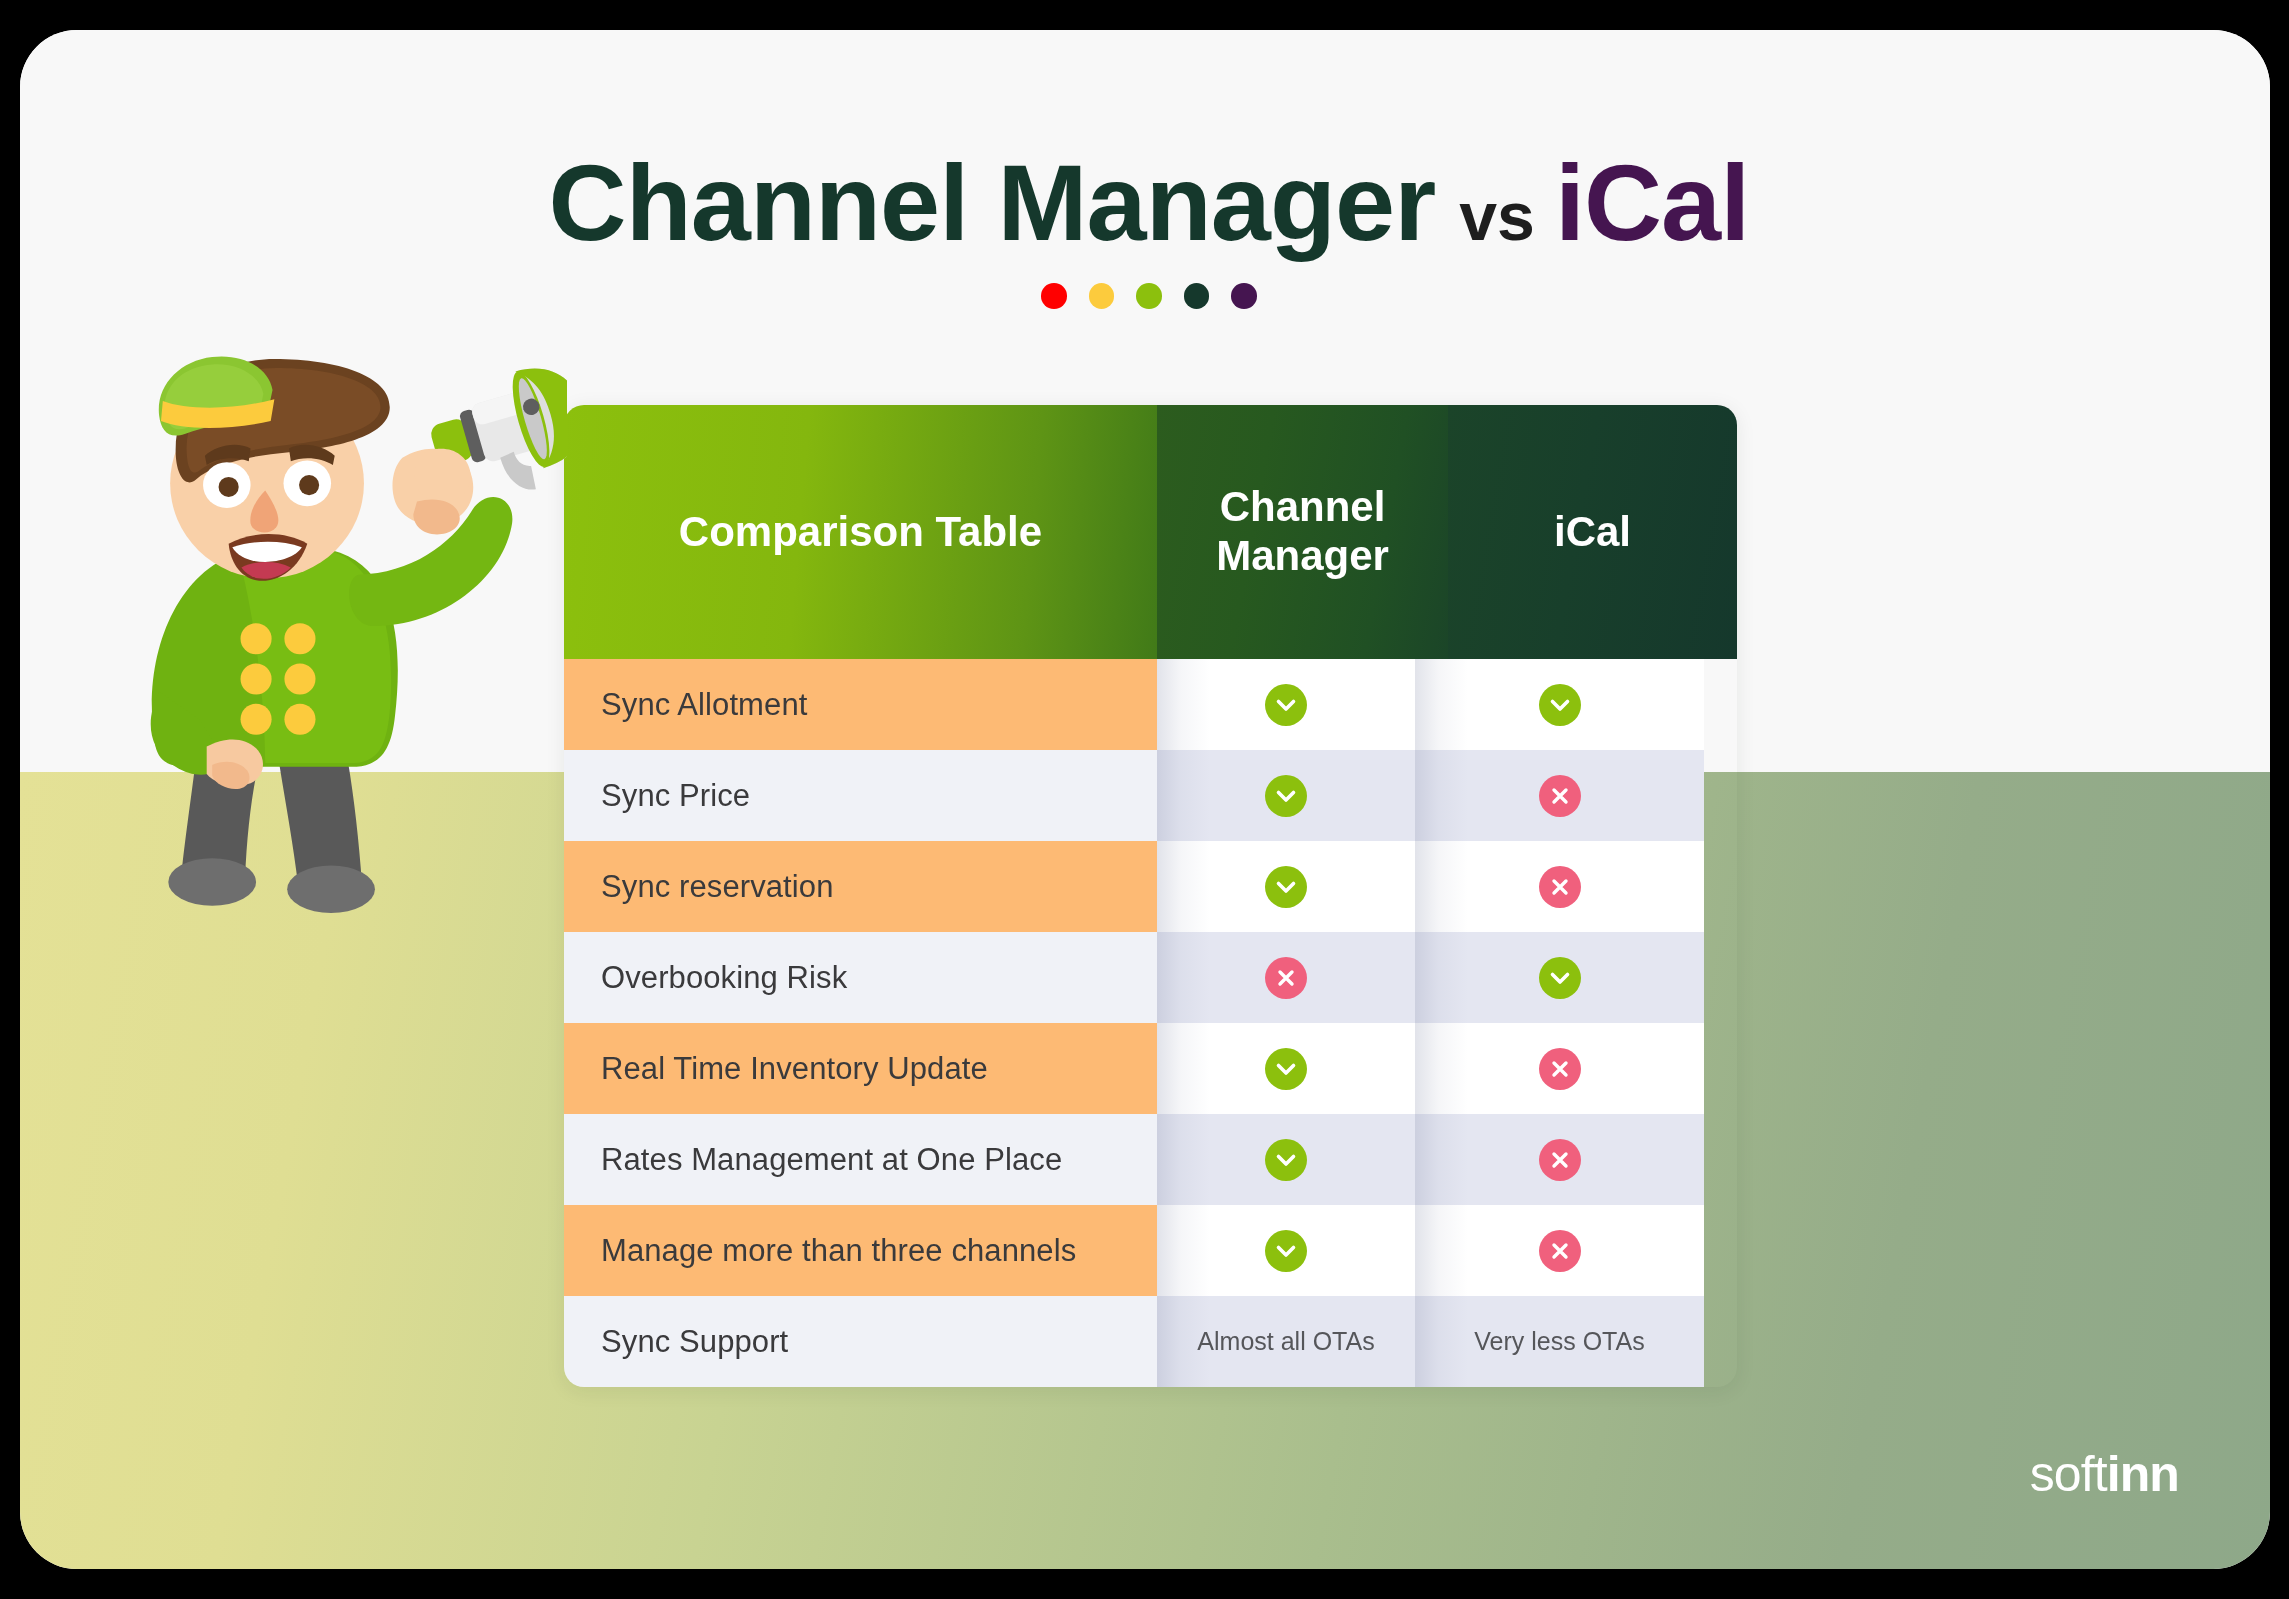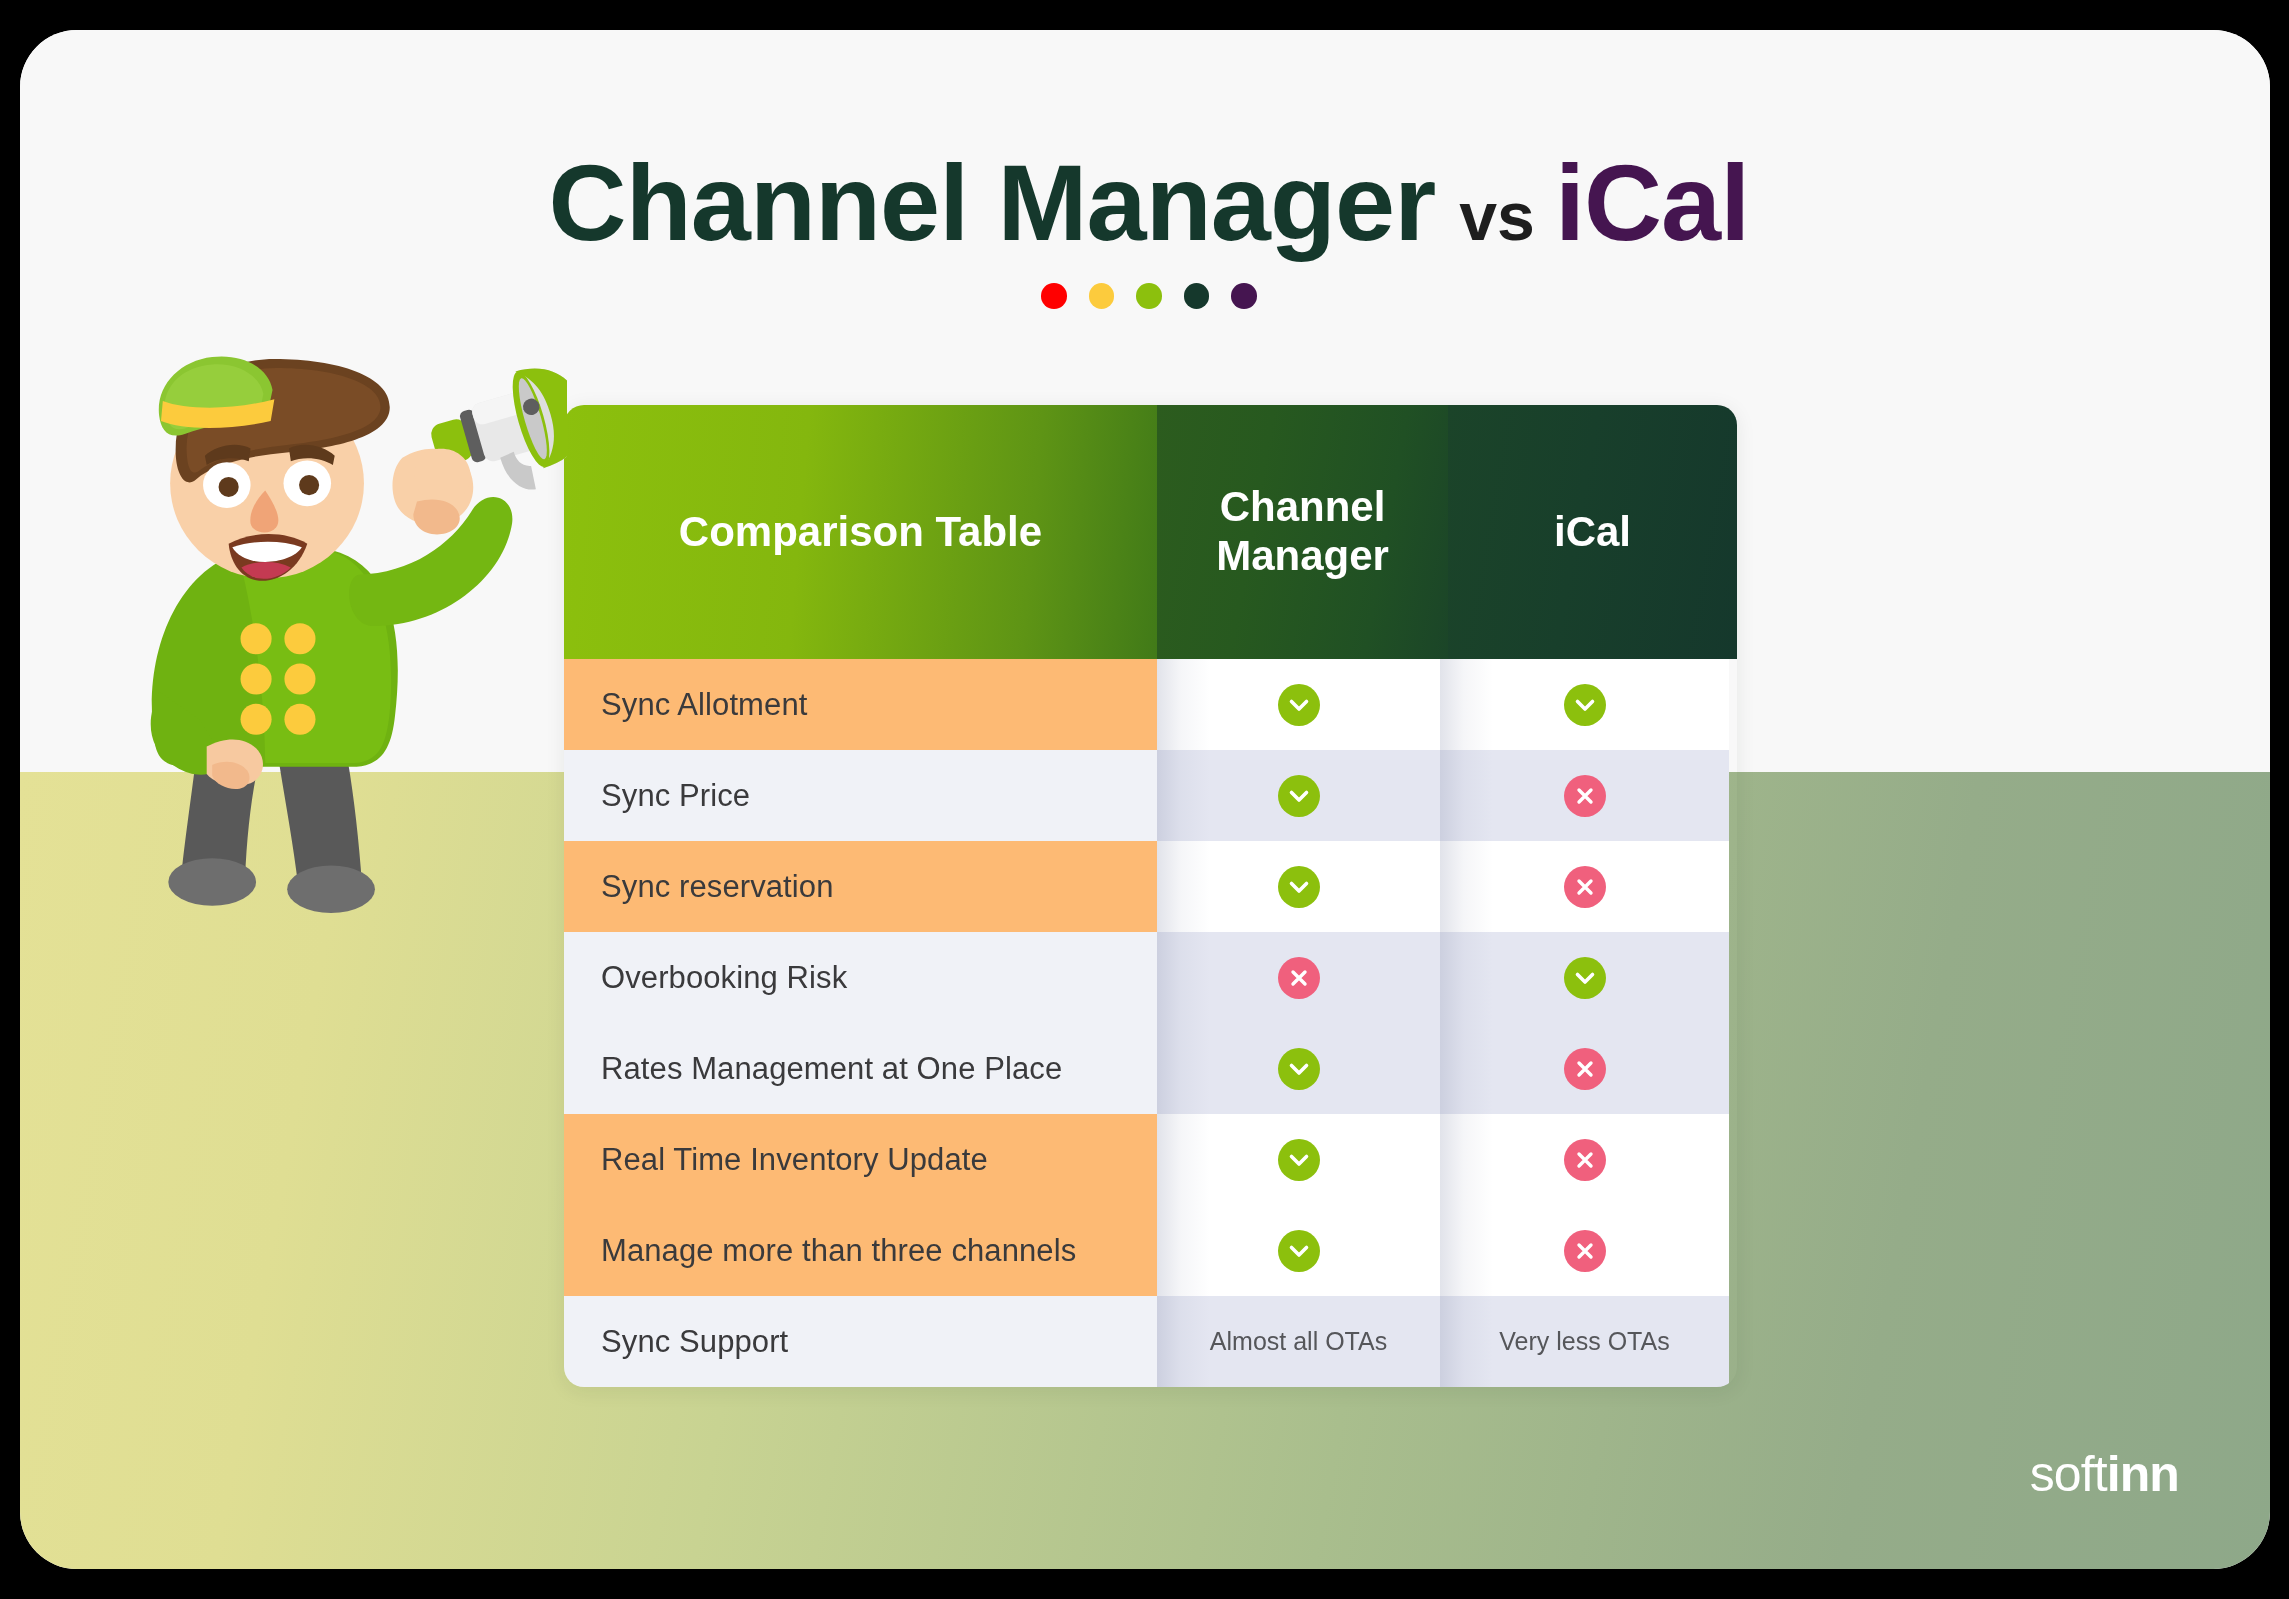--- a/index.html
+++ b/index.html
@@ -113,21 +113,21 @@
     display:flex; align-items:center;
     padding-left: 37px;
     font-size: 31px;
     color: #3A3A3C;
     letter-spacing: 0.1px;
   }
   .trow .c-cm, .trow .c-ical {
     display:flex; align-items:center; justify-content:center;
     position: relative;
   }
-  .trow .c-cm   { width: 283px; }
+  .trow .c-cm   { width: 258px; }
   .trow .c-ical { width: 289px; }
 
   
   .trow.odd  .c-label { background: #fdba74; }
   .trow.even .c-label { background: #F0F2F7; }
   
   .trow.odd  .c-cm,   .trow.odd  .c-ical  { background: #FFFFFF; }
   .trow.even .c-cm,   .trow.even .c-ical  { background: #E4E6F1; }
 
   
@@ -336,55 +336,55 @@
             </span>
           </div>
           <div class="c-ical">
             <span class="icon-badge yes">
               <svg viewBox="0 0 24 24">
                 <path d="M4.5 8.5 L12 16 L19.5 8.5" fill="none" stroke="#ffffff" stroke-width="3.6" stroke-linecap="round" stroke-linejoin="round"></path>
               </svg>
             </span>
           </div>
         </div>
+        <div class="trow odd">
+          <div class="c-label">Real Time Inventory Update</div>
+          <div class="c-cm">
+            <span class="icon-badge yes">
+              <svg viewBox="0 0 24 24">
+                <path d="M4.5 8.5 L12 16 L19.5 8.5" fill="none" stroke="#ffffff" stroke-width="3.6" stroke-linecap="round" stroke-linejoin="round"></path>
+              </svg>
+            </span>
+          </div>
+          <div class="c-ical">
+            <span class="icon-badge no">
+              <svg viewBox="0 0 24 24">
+                <path d="M6 6 L18 18 M18 6 L6 18" fill="none" stroke="#ffffff" stroke-width="3.4" stroke-linecap="round"></path>
+              </svg>
+            </span>
+          </div>
+        </div>
         <div class="trow even">
           <div class="c-label">Rates Management at One Place</div>
           <div class="c-cm">
             <span class="icon-badge yes">
               <svg viewBox="0 0 24 24">
                 <path d="M4.5 8.5 L12 16 L19.5 8.5" fill="none" stroke="#ffffff" stroke-width="3.6" stroke-linecap="round" stroke-linejoin="round"></path>
               </svg>
             </span>
           </div>
           <div class="c-ical">
             <span class="icon-badge no">
               <svg viewBox="0 0 24 24">
                 <path d="M6 6 L18 18 M18 6 L6 18" fill="none" stroke="#ffffff" stroke-width="3.4" stroke-linecap="round"></path>
               </svg>
             </span>
           </div>
         </div>
         <div class="trow odd">
-          <div class="c-label">Real Time Inventory Update</div>
-          <div class="c-cm">
-            <span class="icon-badge yes">
-              <svg viewBox="0 0 24 24">
-                <path d="M4.5 8.5 L12 16 L19.5 8.5" fill="none" stroke="#ffffff" stroke-width="3.6" stroke-linecap="round" stroke-linejoin="round"></path>
-              </svg>
-            </span>
-          </div>
-          <div class="c-ical">
-            <span class="icon-badge no">
-              <svg viewBox="0 0 24 24">
-                <path d="M6 6 L18 18 M18 6 L6 18" fill="none" stroke="#ffffff" stroke-width="3.4" stroke-linecap="round"></path>
-              </svg>
-            </span>
-          </div>
-        </div>
-        <div class="trow odd">
           <div class="c-label">Manage more than three channels</div>
           <div class="c-cm">
             <span class="icon-badge yes">
               <svg viewBox="0 0 24 24">
                 <path d="M4.5 8.5 L12 16 L19.5 8.5" fill="none" stroke="#ffffff" stroke-width="3.6" stroke-linecap="round" stroke-linejoin="round"></path>
               </svg>
             </span>
           </div>
           <div class="c-ical">
             <span class="icon-badge no">

